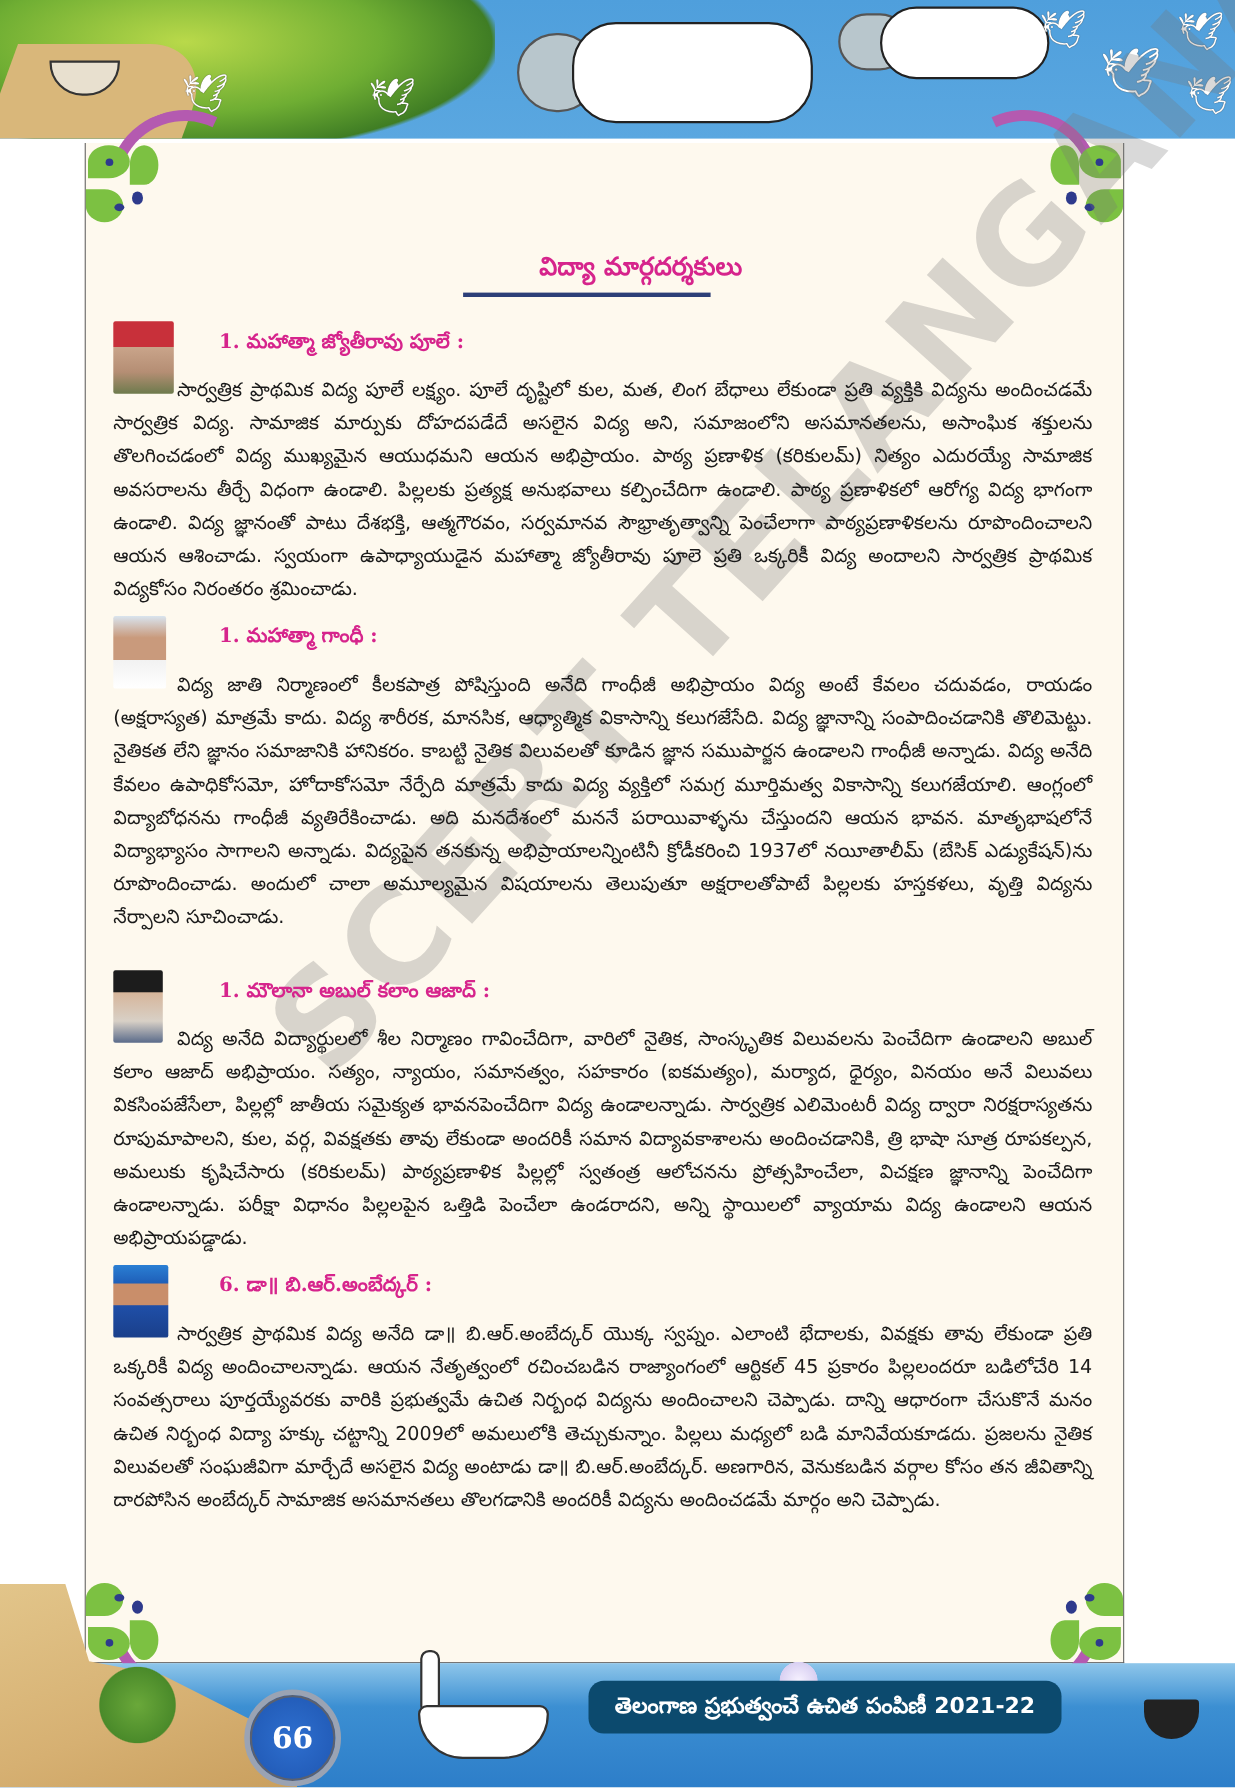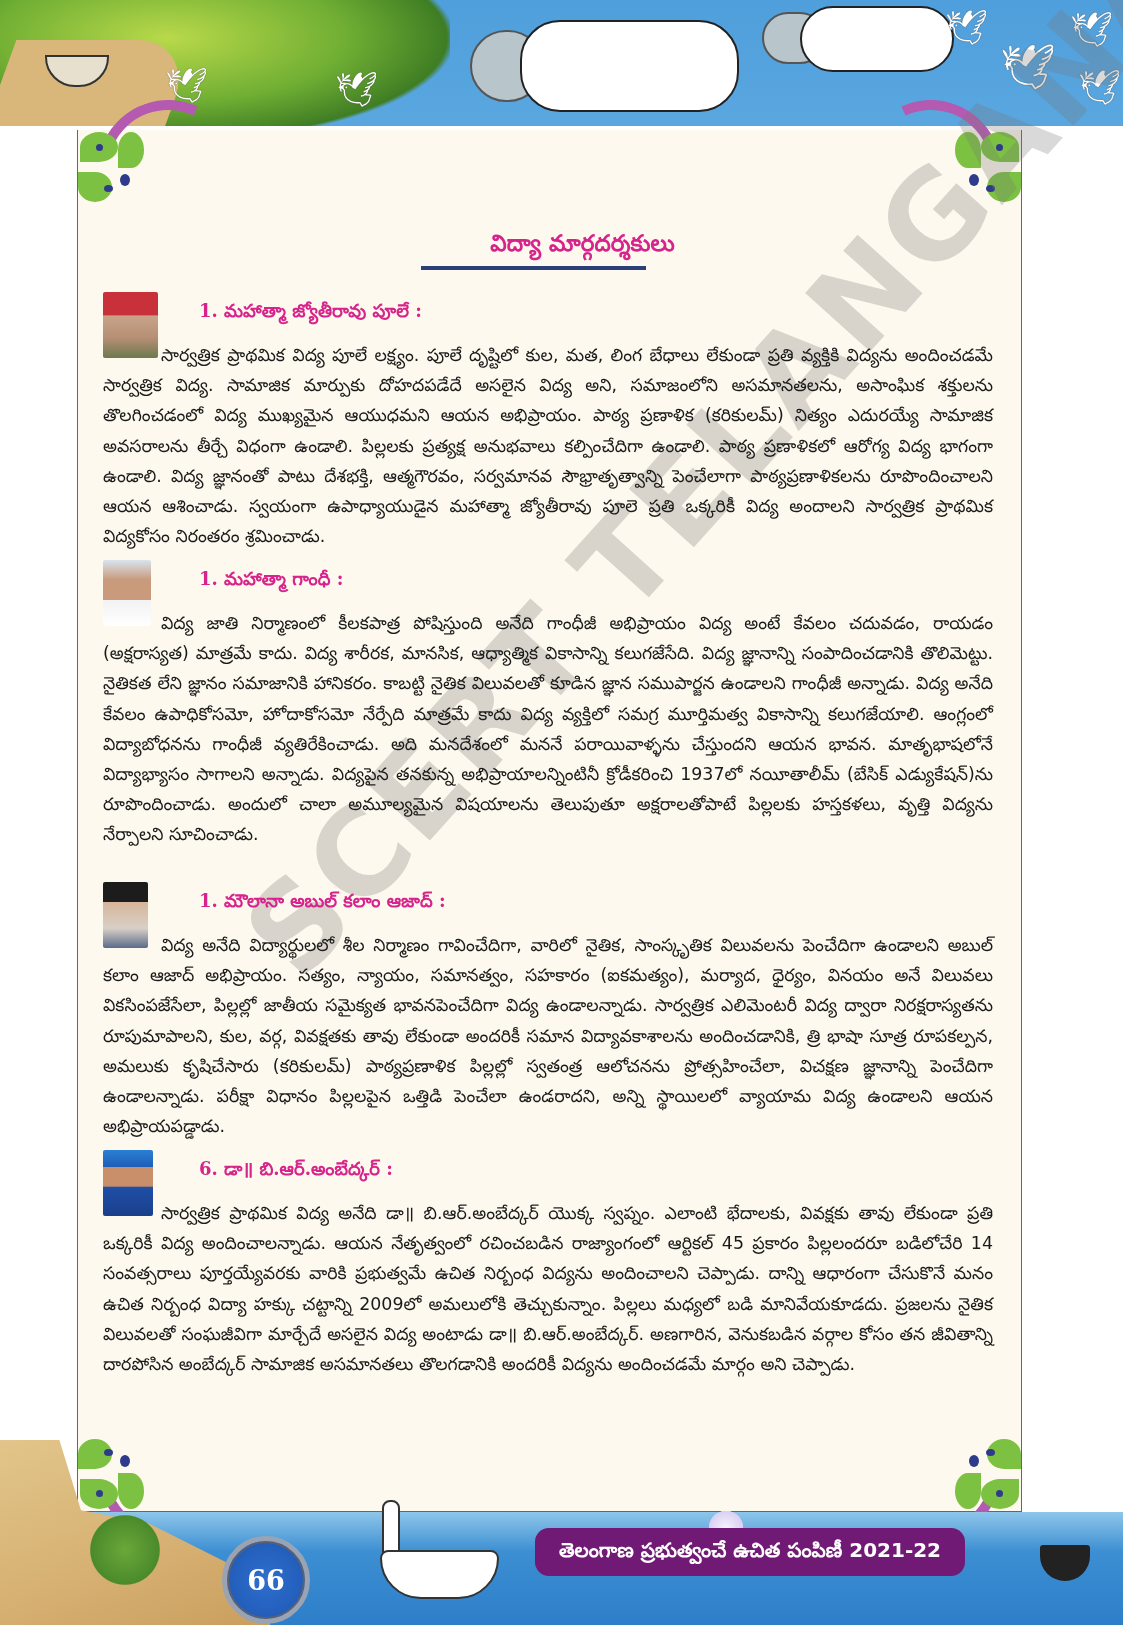--- a/index.html
+++ b/index.html
@@ -117,21 +117,21 @@
   .swan-neck {
     position:absolute; left:382px; top:1500px; width:14px; height:55px;
     background:#fff; border:2px solid #333; border-radius:8px;
   }
   .lotus {
     position:absolute; left:706px; top:1508px; width:40px; height:40px;
     background:radial-gradient(circle,#f7f2ff 0%,#d9d0f2 60%,transparent 62%);
   }
   .govt-banner {
     position:absolute; left:535px; top:1528px; width:430px; height:48px;
-    background:#701a75; border-radius:14px;
+    background:#0c4a6e; border-radius:14px;
     display:flex; align-items:center; justify-content:center;
     color:#ffffff; font-size:20px; font-weight:bold;
   }
   .black-swan {
     position:absolute; left:1040px; top:1545px; width:50px; height:36px;
     background:#222; border-radius:4px 4px 30px 30px;
   }
 </style>
 </head>
 <body>

